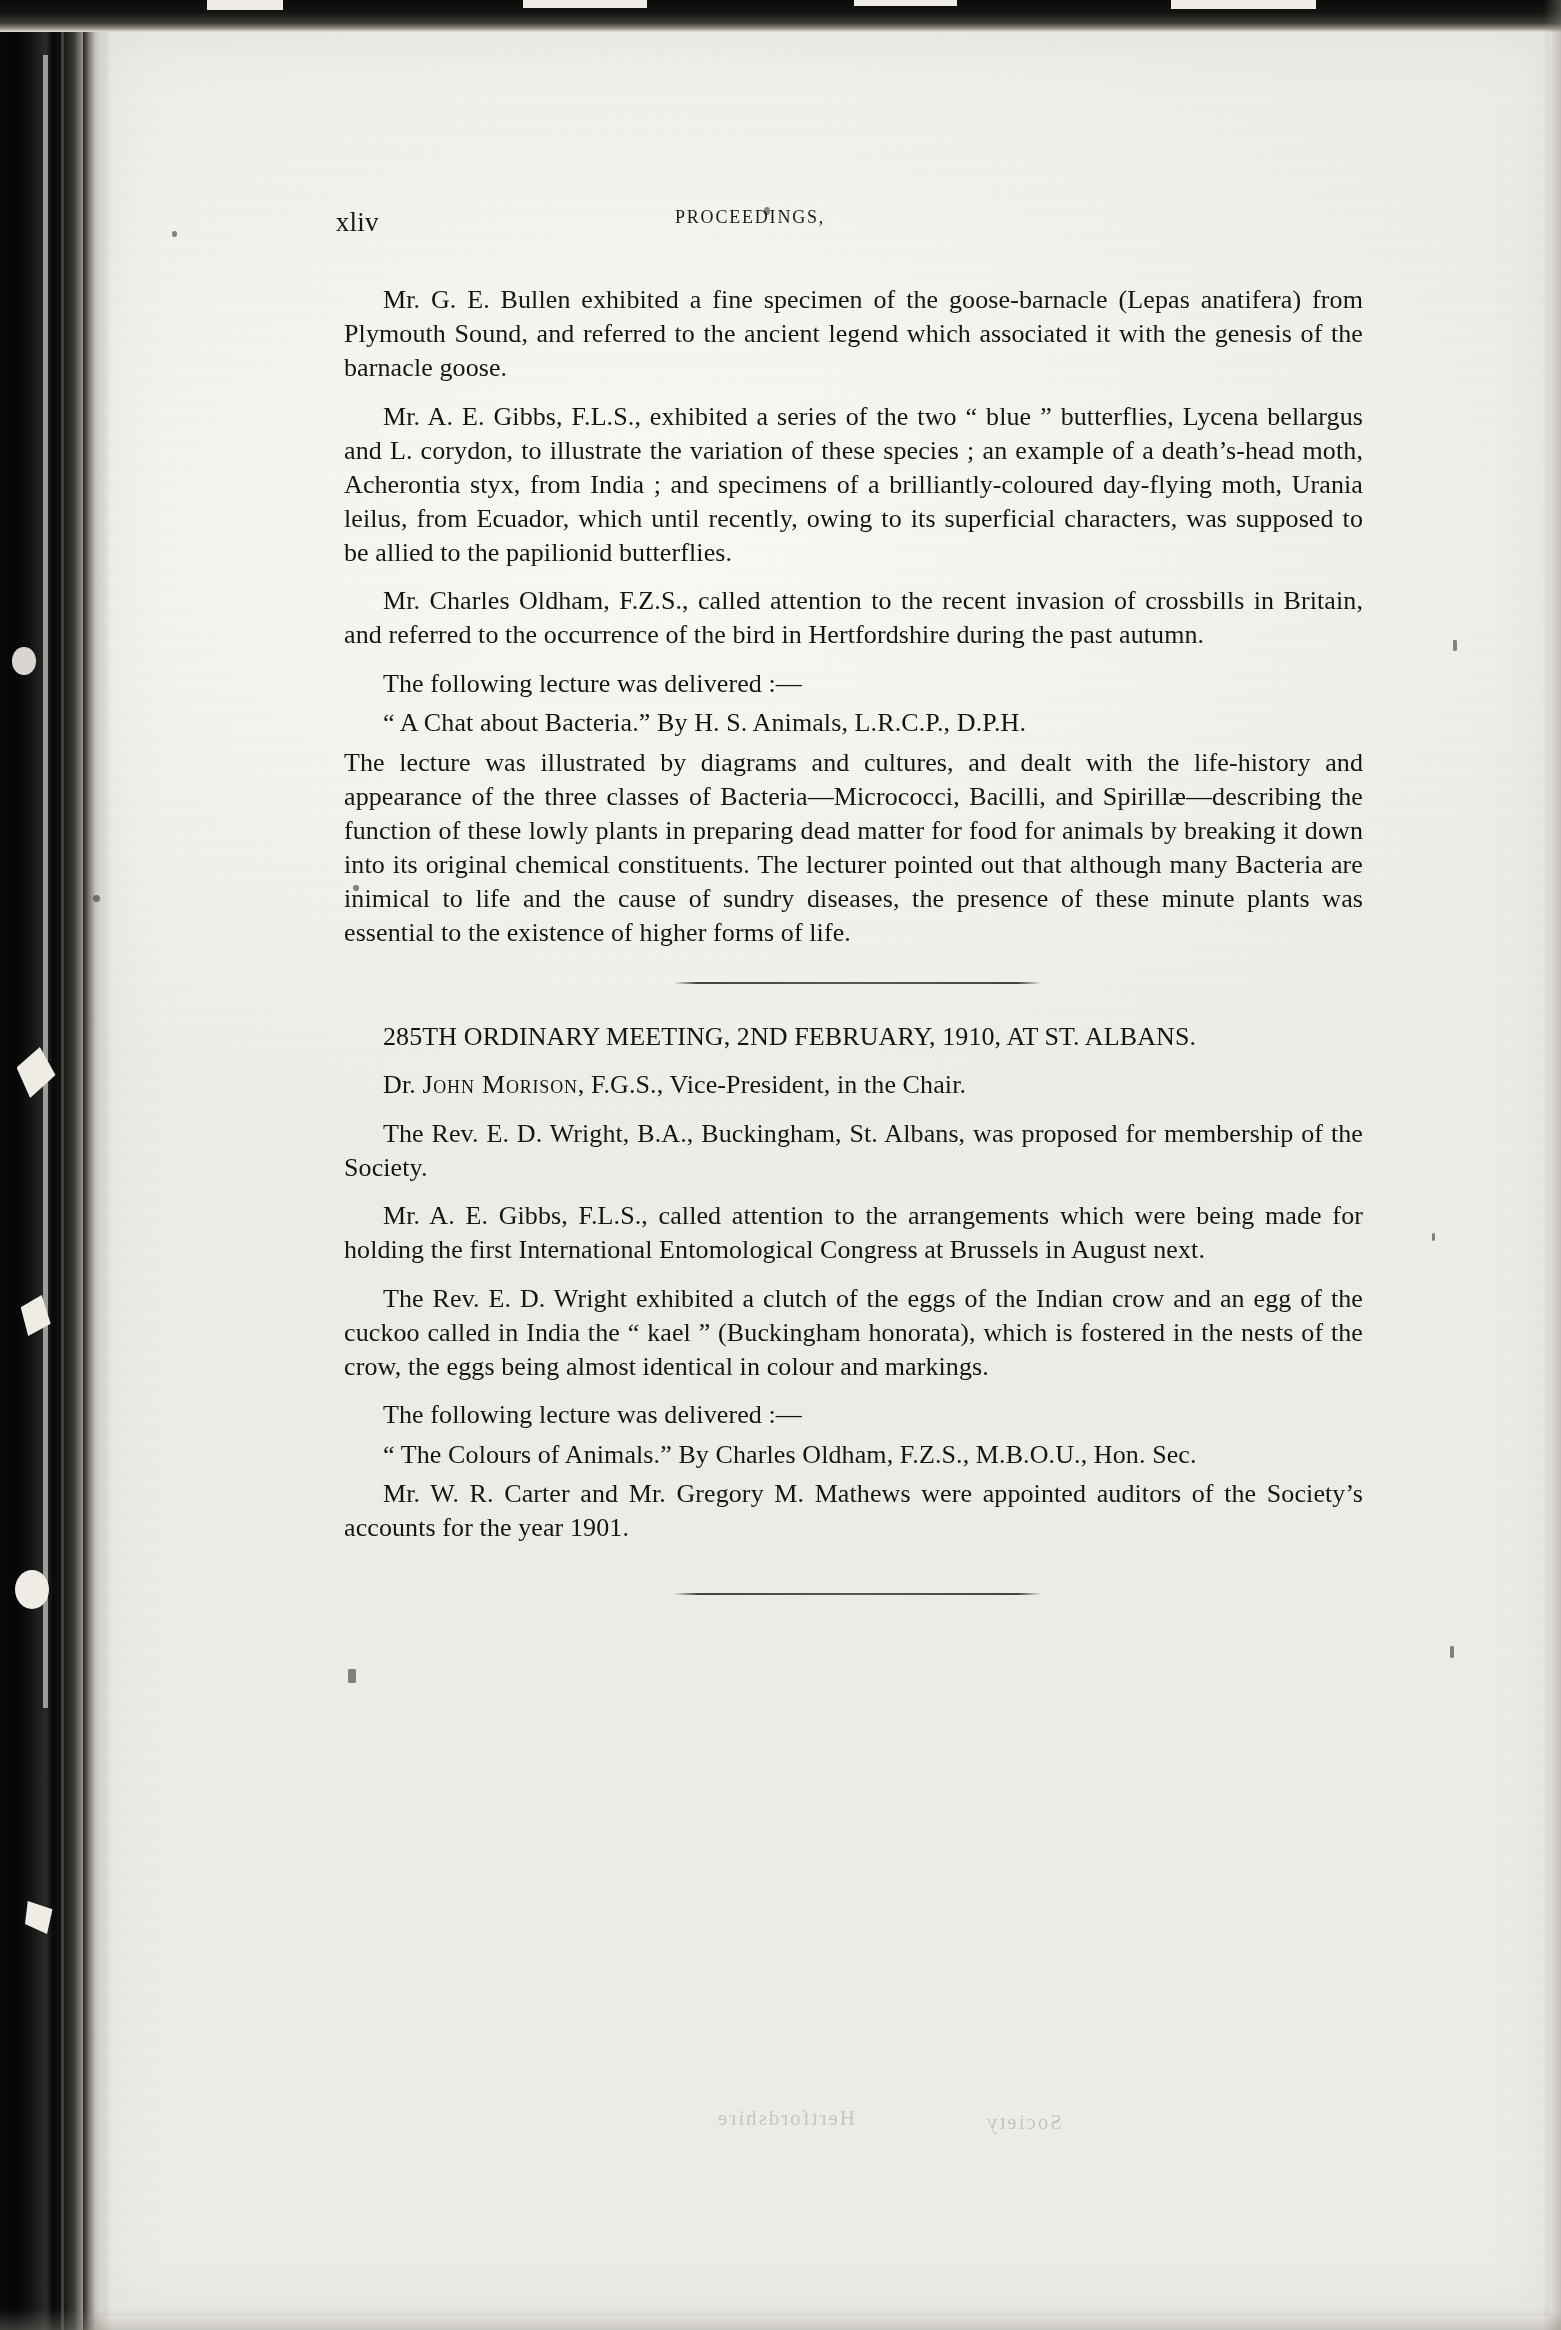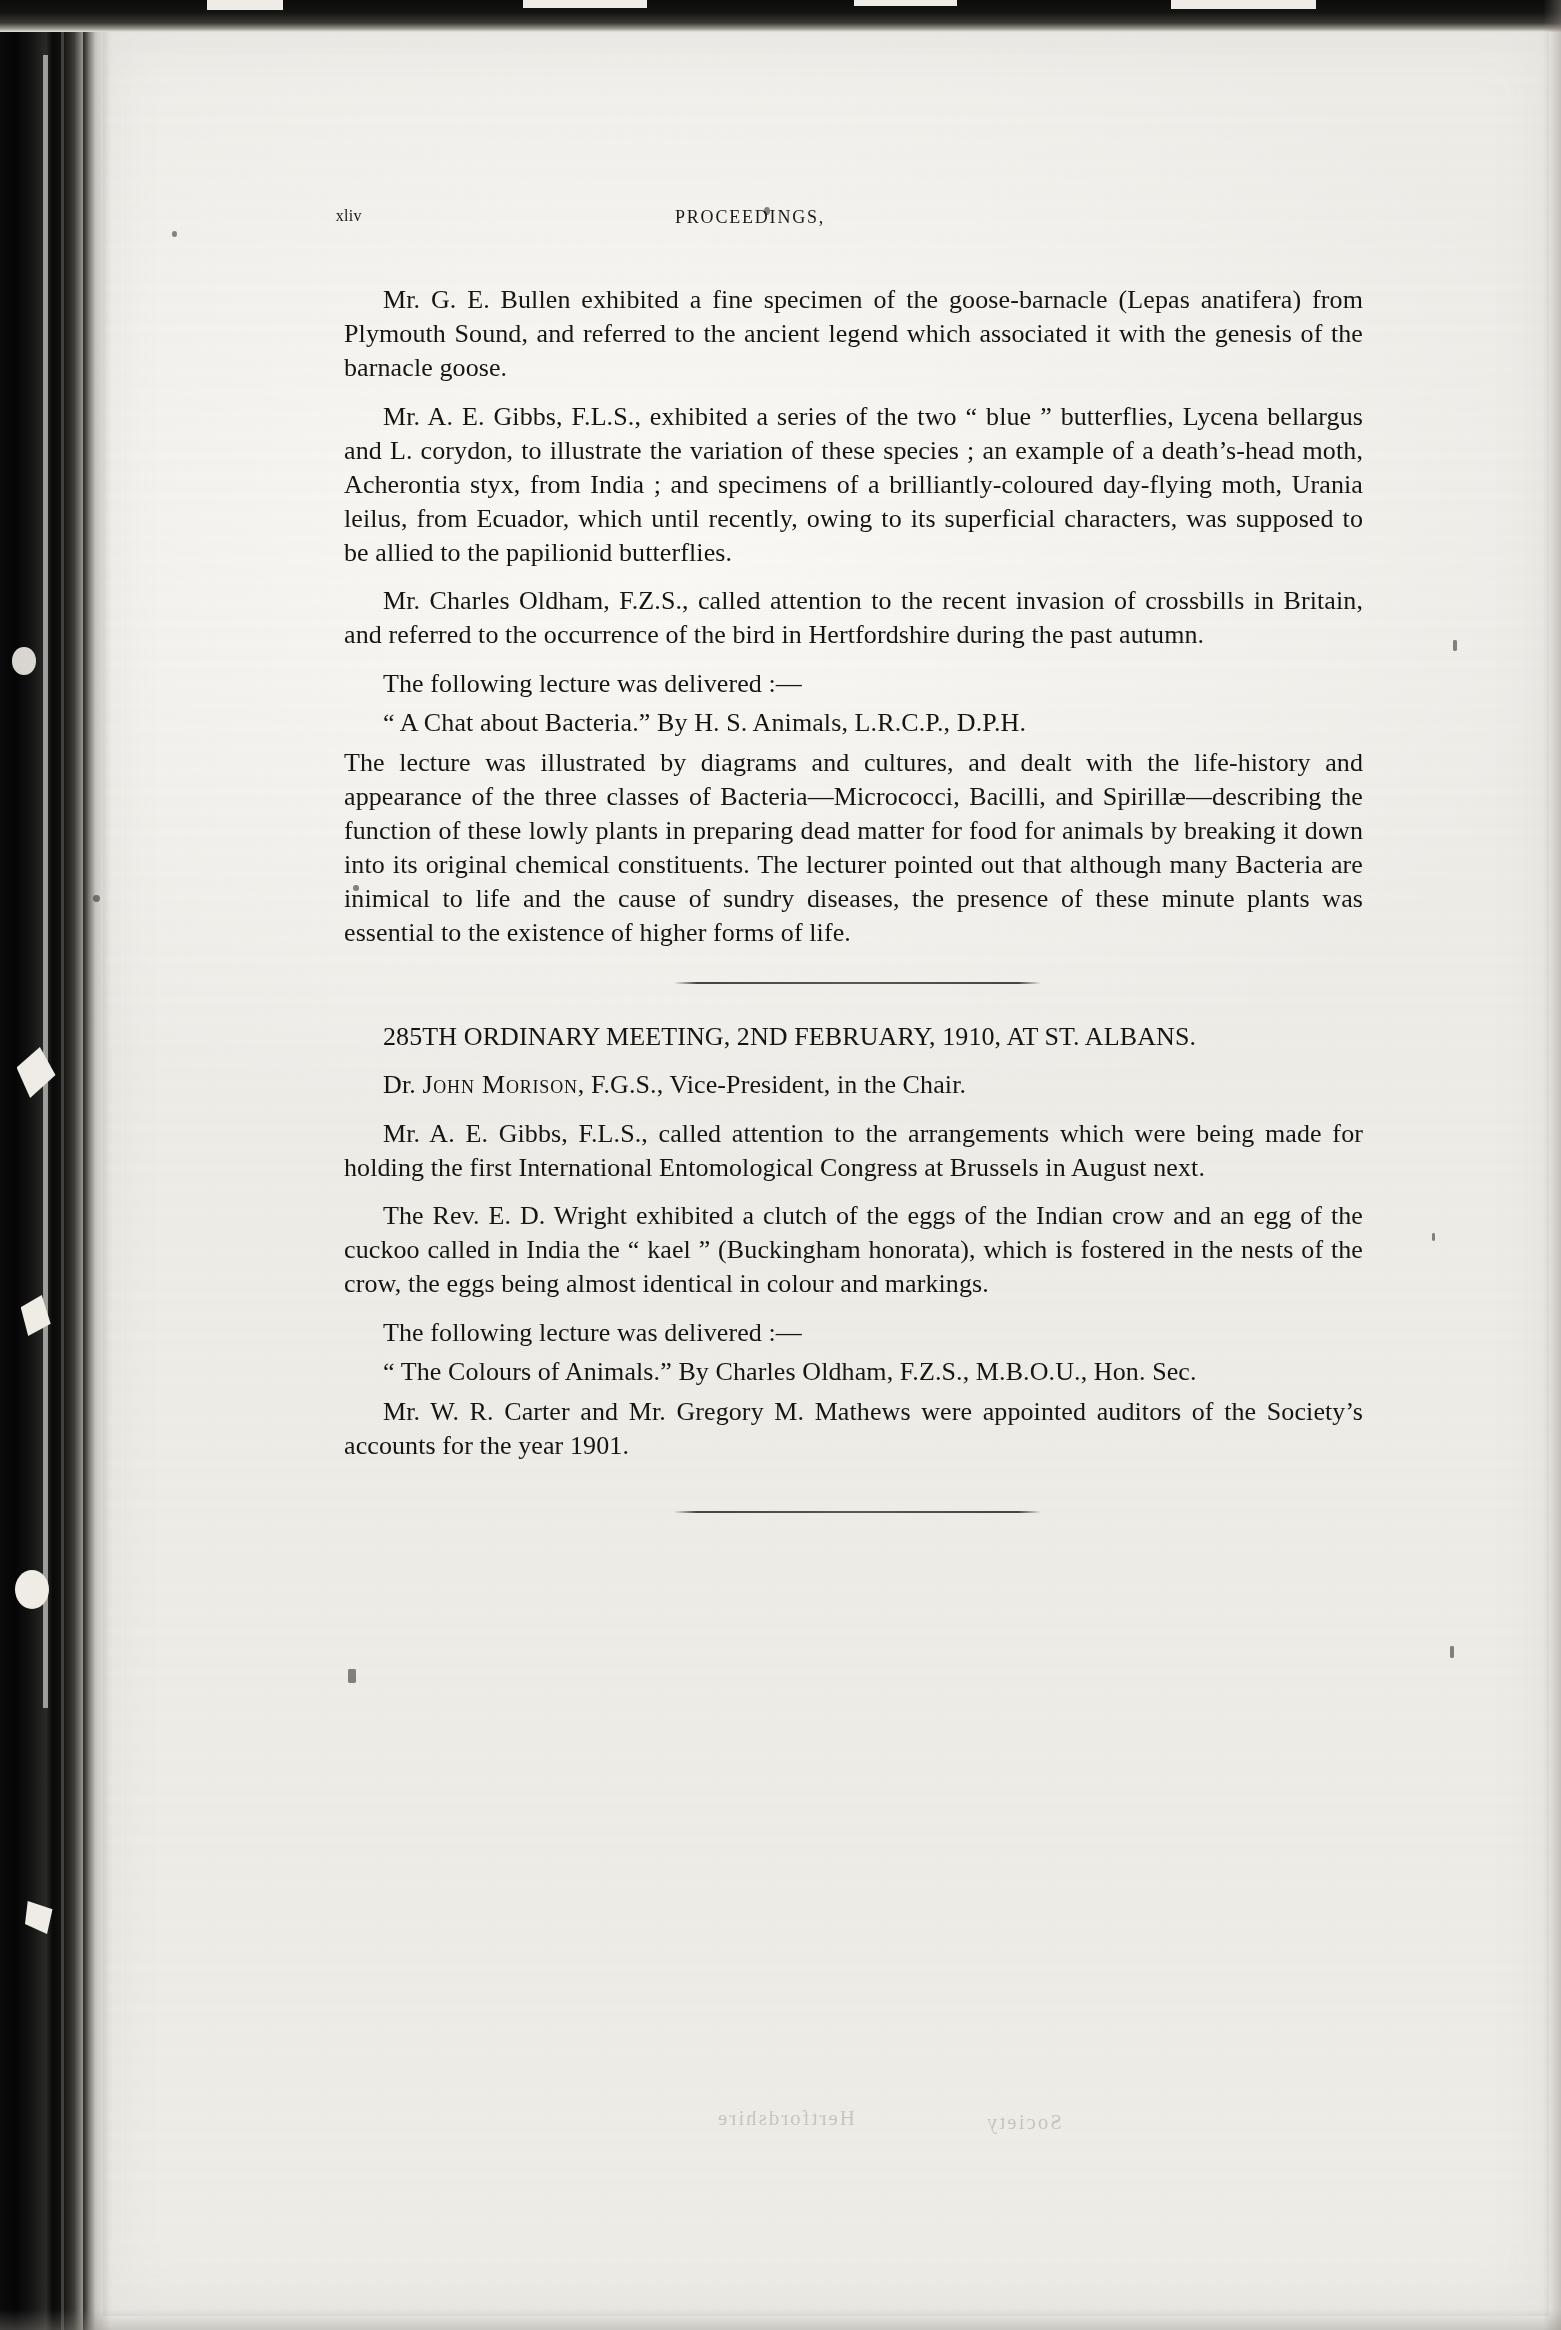--- a/index.html
+++ b/index.html
@@ -100,21 +100,21 @@
 
   .running-head {
     position: relative;
     height: 40px;
     margin-bottom: 36px;
   }
   .folio {
     position: absolute;
     left: -8.3px;
     top: 0;
-    font-size: 16px;
+    font-size: 27px;
     letter-spacing: 0.3px;
     color: #1a1816;
   }
   .head-title {
     position: absolute;
     left: 331px;
     top: 0;
     font-size: 18px;
     letter-spacing: 1.8px;
     color: #1c1a18;
@@ -236,20 +236,21 @@
       <p class="body tight">“ A Chat about Bacteria.”  By H. S. Animals, L.R.C.P., D.P.H.</p>
       <p class="body noindent">The lecture was illustrated by diagrams and cultures, and dealt with the life-history and appearance of the three classes of Bacteria—Micrococci, Bacilli, and Spirillæ—describing the function of these lowly plants in preparing dead matter for food for animals by breaking it down into its original chemical constituents.  The lecturer pointed out that although many Bacteria are inimical to life and the cause of sundry diseases, the presence of these minute plants was essential to the existence of higher forms of life.</p>
     </div>
 
     <div class="rule"></div>
 
     <div>
       <p class="body meeting-head sc">285TH ORDINARY MEETING, 2ND FEBRUARY, 1910, AT ST. ALBANS.</p>
 
       <p class="body">Dr. <span class="sc">John Morison</span>, F.G.S., Vice-President, in the Chair.</p>
+      <p class="body">The Rev. E. D. Wright, B.A., Buckingham, St. Albans, was proposed for membership of the Society.</p>
       <p class="body">Mr. A. E. Gibbs, F.L.S., called attention to the arrangements which were being made for holding the first International Entomological Congress at Brussels in August next.</p>
       <p class="body">The Rev. E. D. Wright exhibited a clutch of the eggs of the Indian crow and an egg of the cuckoo called in India the “ kael ” (<span class="it">Buckingham honorata</span>), which is fostered in the nests of the crow, the eggs being almost identical in colour and markings.</p>
       <p class="body tight">The following lecture was delivered :—</p>
       <p class="body tight">“ The Colours of Animals.”  By Charles Oldham, F.Z.S., M.B.O.U., Hon. Sec.</p>
       <p class="body">Mr. W. R. Carter and Mr. Gregory M. Mathews were appointed auditors of the Society’s accounts for the year 1901.</p>
     </div>
 
     <div class="rule bottom"></div>
 
   </div>

